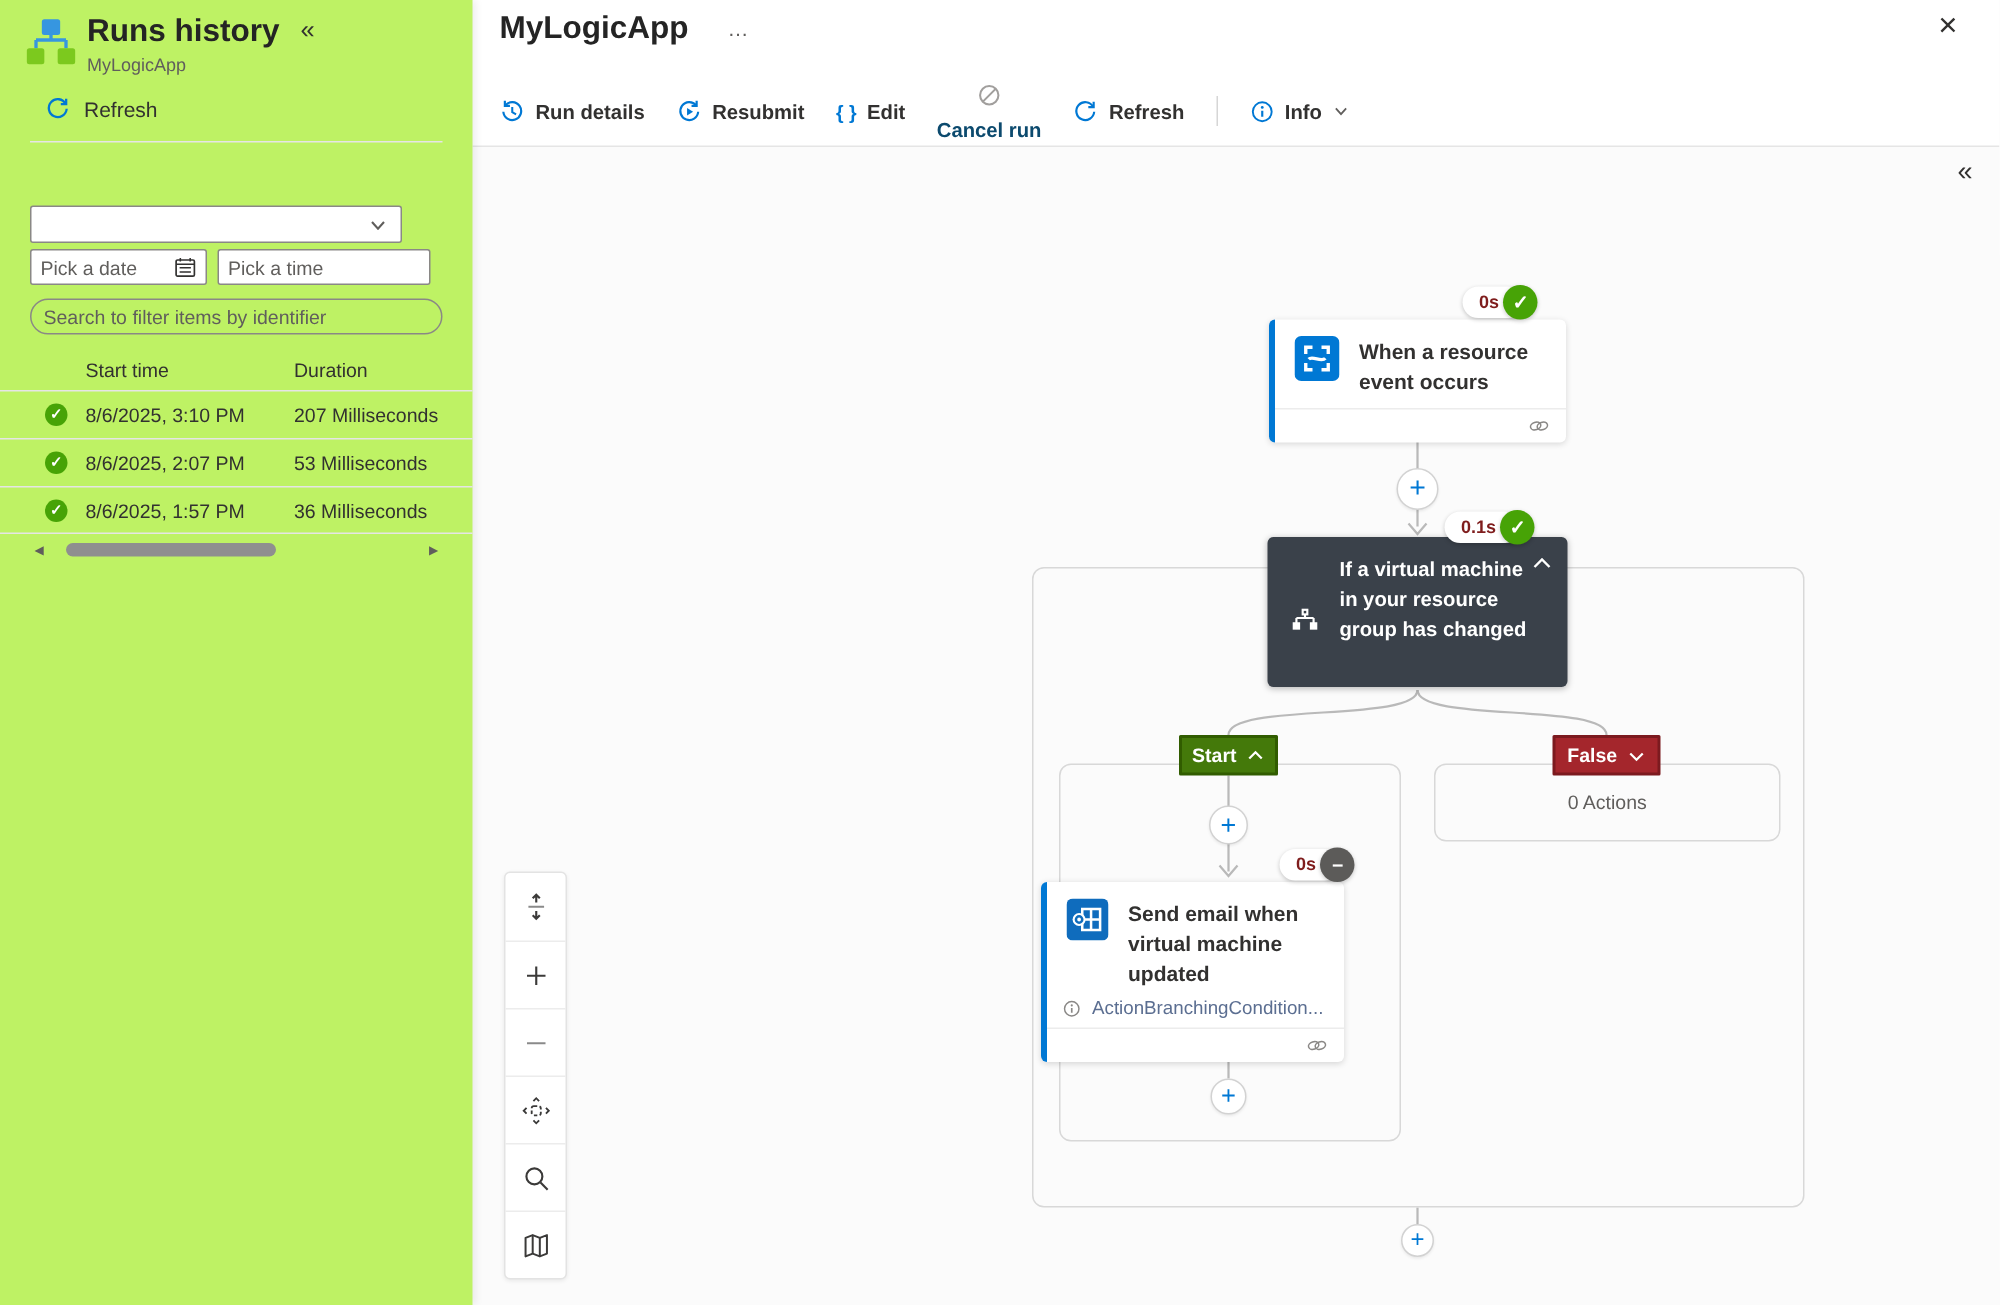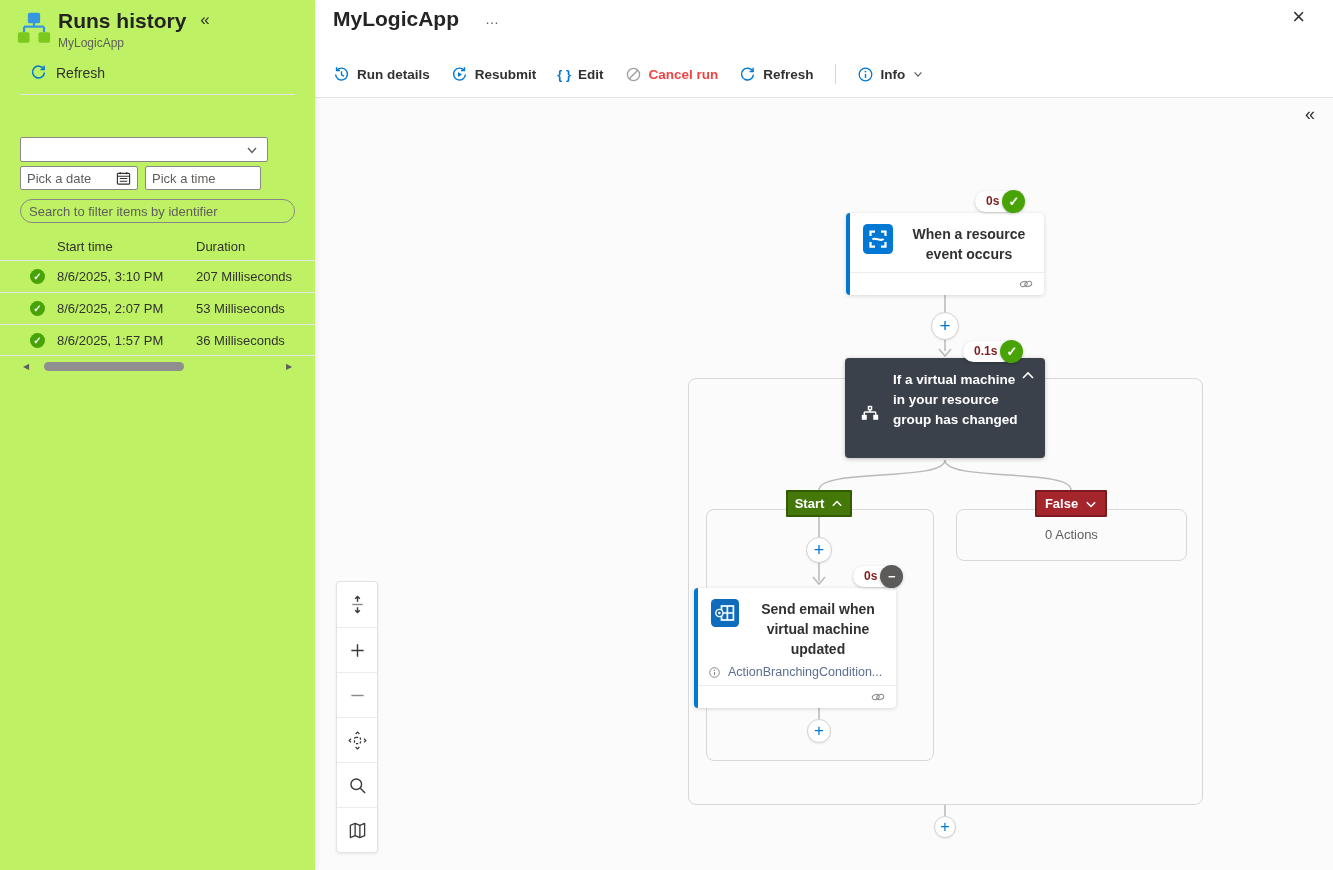--- a/index.html
+++ b/index.html
@@ -22,21 +22,21 @@
 
   .dd { position:absolute; left:20px; width:248px; height:25px; border:1px solid #8a8886; border-radius:2px;
         background:#fff; display:flex; align-items:center; font-size:13px; padding:0 8px; cursor:pointer; }
   .dd .dd-val { flex:1; }
   .dd1 { top:108px; } .dd2 { top:137px; }
 
   .picker { position:absolute; top:166px; height:24px; border:1px solid #8a8886; border-radius:2px; background:#fff;
             display:flex; align-items:center; padding:0 6px; }
   .picker input { border:none; outline:none; width:100%; font-size:13px; font-family:inherit; color:#323130; background:transparent; }
   .picker input::placeholder { color:#605e5c; }
-  .date-picker { left:20px; width:118px; } .time-picker { left:145px; width:116px; }
+  .date-picker { left:20px; width:118px; } .time-picker { left:145px; width:142px; }
 
   .search-box { position:absolute; left:20px; top:199px; width:275px; height:24px; border:1px solid #8a8886; border-radius:12px; }
   .search-box input { width:100%; height:100%; border:none; outline:none; font-size:13px; font-family:inherit; padding:0 8px; background:transparent; }
   .search-box input::placeholder { color:#605e5c; }
 
   .runs-table { position:absolute; left:0; right:0; top:233px; }
   .rt-head { display:flex; height:27px; align-items:center; font-size:13px; font-weight:400; }
   .rt-head .c-start { margin-left:57px; width:139px; }
   .rt-head .c-dur { }
   .rt-row { display:flex; align-items:center; height:32px; border-top:1px solid #e5e5e5; font-size:13px; cursor:pointer; }
@@ -54,41 +54,41 @@
   
   .main { position:absolute; left:315px; top:0; width:1018px; height:870px; }
   .main-header { position:relative; height:98px; background:#fff; border-bottom:1px solid #e5e5e5; }
   .mh-title-row { position:absolute; left:18px; top:7px; display:flex; align-items:center; gap:26px; }
   .mh-title { font-size:21px; font-weight:700; color:#242424; }
   .mh-ellipsis { font-size:14px; color:#605e5c; background:none; border:none; cursor:pointer; letter-spacing:1px; }
   .mh-close { position:absolute; right:28px; top:4px; font-size:22px; font-weight:300; color:#323130; background:none; border:none; cursor:pointer; line-height:26px; }
   .toolbar { position:absolute; left:18px; top:61px; display:flex; align-items:center; gap:21px; height:26px; }
   .tb-btn { display:flex; align-items:center; gap:7px; background:none; border:none; cursor:pointer;
             font-size:13.5px; font-weight:700; color:#323130; font-family:inherit; }
-  .tb-btn.disabled { color:#ef4444; cursor:default; }
+  .tb-btn.disabled { color:#0c4a6e; cursor:default;flex-direction:column; }
   .tb-braces { color:#0078d4; font-weight:700; font-size:13px; }
   .tb-sep { width:1px; height:20px; background:#d6d6d6; }
 
   
   .canvas { position:absolute; left:0; top:98px; width:1018px; height:772px; background:#fbfbfb; overflow:hidden; }
   .cv-collapse { position:absolute; top:6px; right:18px; font-size:18px; color:#323130; background:none; border:none; cursor:pointer; z-index:6; }
   .wf-lines { position:absolute; left:0; top:0; z-index:1; }
 
   .big-container { position:absolute; left:373px; top:280px; width:515px; height:427px;
                    border:1px solid #d8d8d8; border-radius:8px; z-index:1; }
   .branch-container { position:absolute; border:1px solid #d8d8d8; border-radius:8px; z-index:2; }
   .true-container { left:391px; top:411px; width:228px; height:252px; }
   .false-container { left:641px; top:411px; width:231px; height:52px; }
   .zero-actions { width:100%; text-align:center; line-height:50px; font-size:13px; color:#605e5c; }
 
   .node-card { position:absolute; background:#fff; border-radius:4px; box-shadow:0 1px 4px rgba(0,0,0,0.15); z-index:3; cursor:pointer; }
   .node-card .accent { position:absolute; left:0; top:0; bottom:0; width:4px; background:#0078d4; border-radius:4px 0 0 4px; }
   .nc-main { display:flex; align-items:flex-start; gap:13px; padding:11px 12px 8px 17px; }
   .nc-icon { flex:0 0 auto; border-radius:4px; }
-  .nc-title { font-size:14px; font-weight:700; color:#323130; line-height:20px;text-align:center; }
+  .nc-title { font-size:14px; font-weight:700; color:#323130; line-height:20px; }
   .nc-note { display:flex; align-items:center; gap:7px; padding:2px 12px 6px 14px; font-size:12.5px; color:#5b6e91; }
   .nc-footer { border-top:1px solid #ececec; height:23px; display:flex; align-items:center; justify-content:flex-end; padding:0 10px; }
 
   .trigger-card { left:531px; top:115px; width:198px; }
   .action-card  { left:379px; top:490px; width:202px; }
 
   .condition-card { position:absolute; left:530px; top:260px; width:200px; min-height:100px; background:#3a414a;
                     border-radius:4px; box-shadow:0 1px 4px rgba(0,0,0,0.25); color:#fff; z-index:3; cursor:pointer;
                     display:flex; gap:12px; padding:9px 12px 9px 14px; }
   .condition-card .cc-title { font-size:13.5px; font-weight:700; line-height:20px; margin-top:3px; width:138px; }

